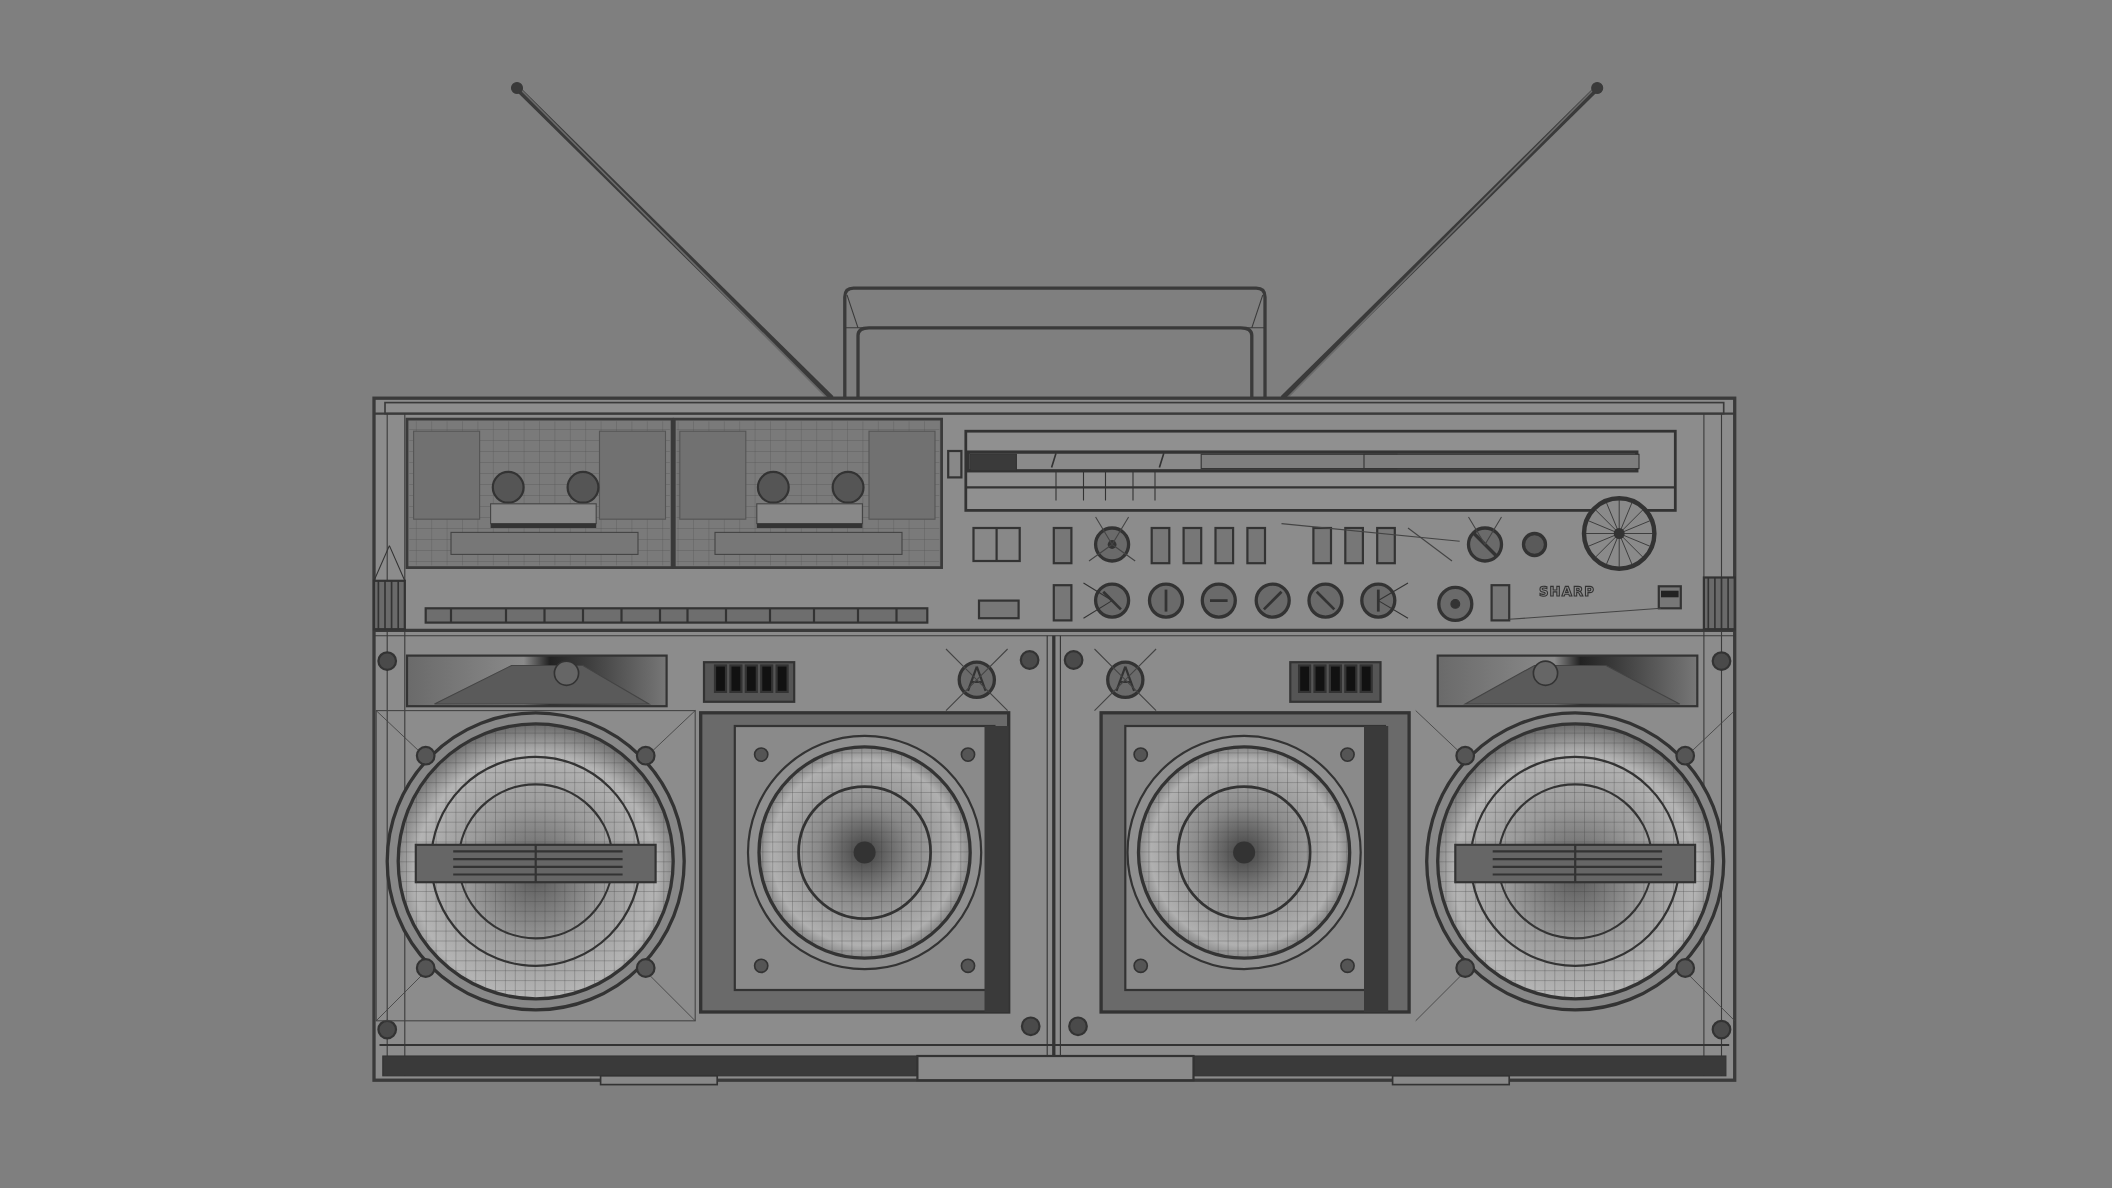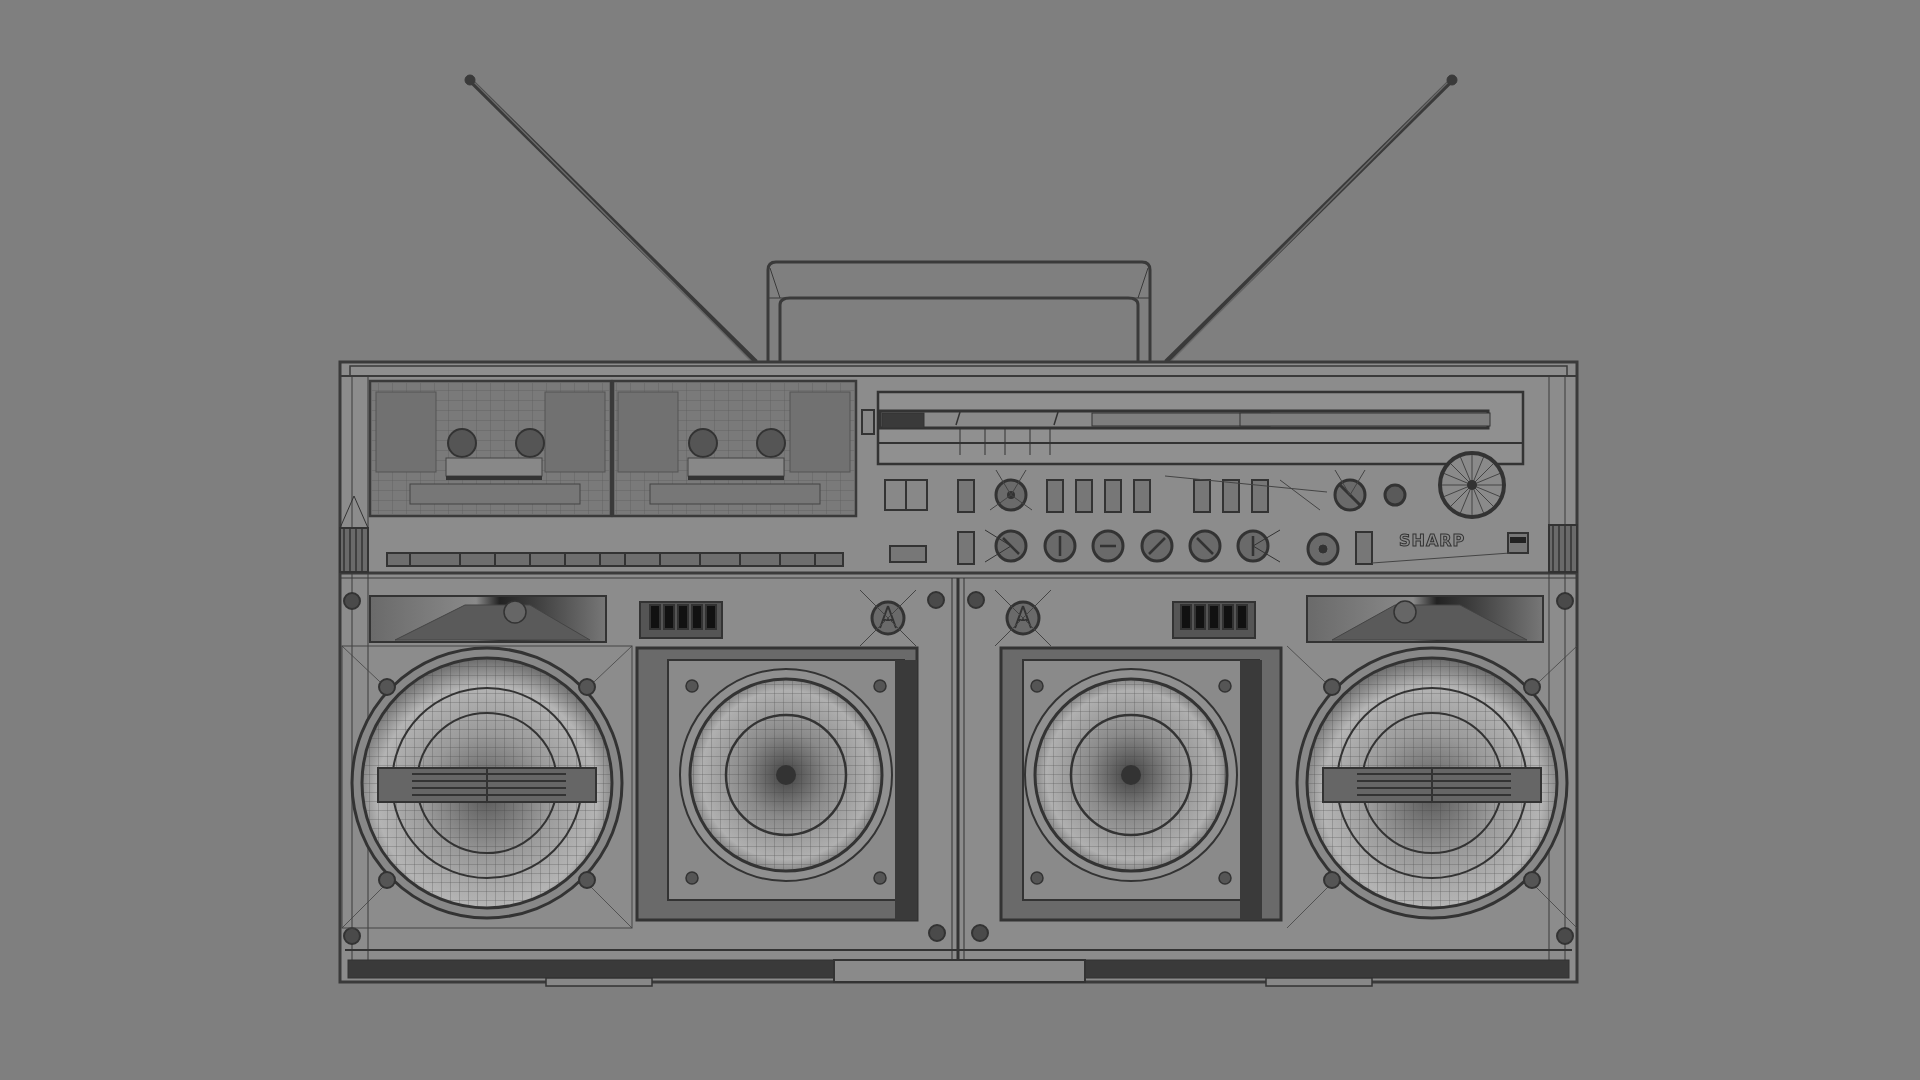--- a/index.html
+++ b/index.html
@@ -1,19 +1,19 @@
 <!DOCTYPE html>
 <html><head>
 <meta charset="utf-8">
 <style>
   html,body{margin:0;padding:0;}
   body{width:1920px;height:1080px;overflow:hidden;background:#7f7f7f;font-family:"Liberation Sans",sans-serif;}
   #viewport{position:absolute;left:0;top:0;width:1920px;height:1080px;background:#7f7f7f;}
   svg{position:absolute;left:0;top:0;}
-  .logo{position:absolute;font-family:"DejaVu Sans",sans-serif;font-weight:bold;font-size:16px;letter-spacing:1px;color:#8a8a8a;-webkit-text-stroke:1px #333;}
+  .logo{position:absolute;font-family:"DejaVu Sans",sans-serif;font-weight:bold;font-size:12px;letter-spacing:1px;color:#8a8a8a;-webkit-text-stroke:1px #333;}
 </style>
 </head>
 <body>
 
 <div id="viewport">
 <svg width="1920" height="1080" viewBox="0 0 1920 1080" xmlns="http://www.w3.org/2000/svg">
   <defs>
     <radialGradient id="cone" cx="50%" cy="55%" r="55%">
       <stop offset="0%" stop-color="#5a5a5a"></stop>
       <stop offset="45%" stop-color="#9a9a9a"></stop>

